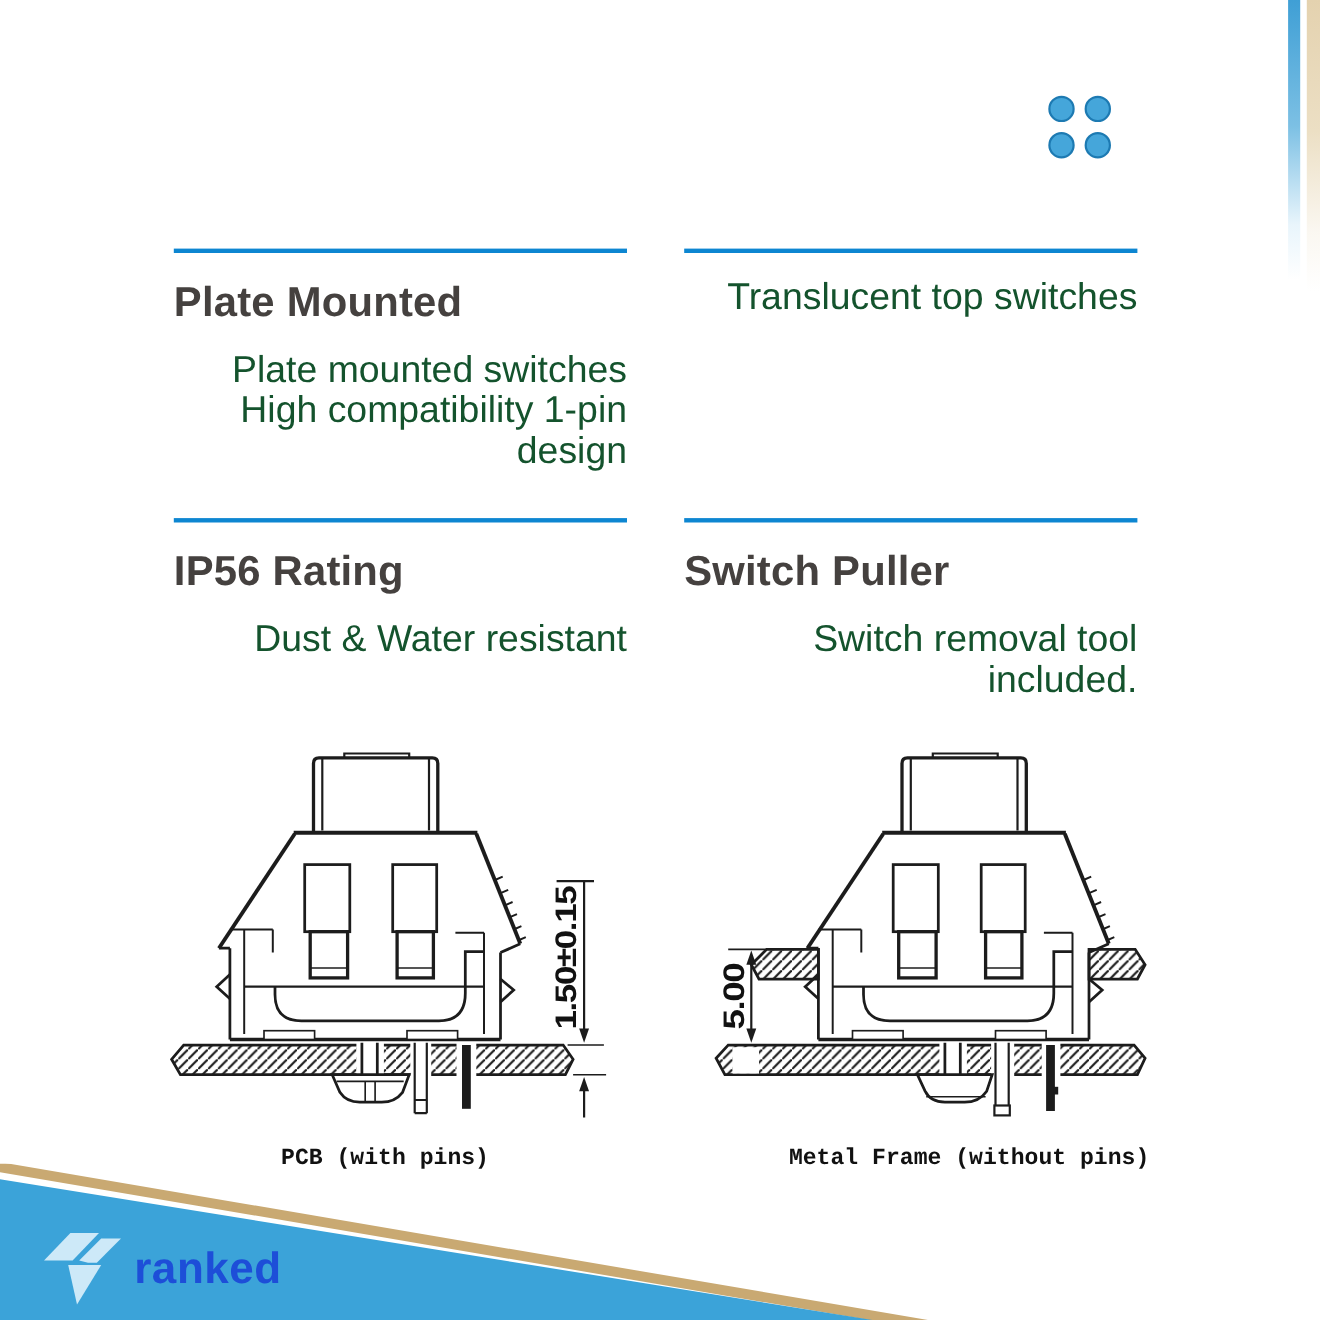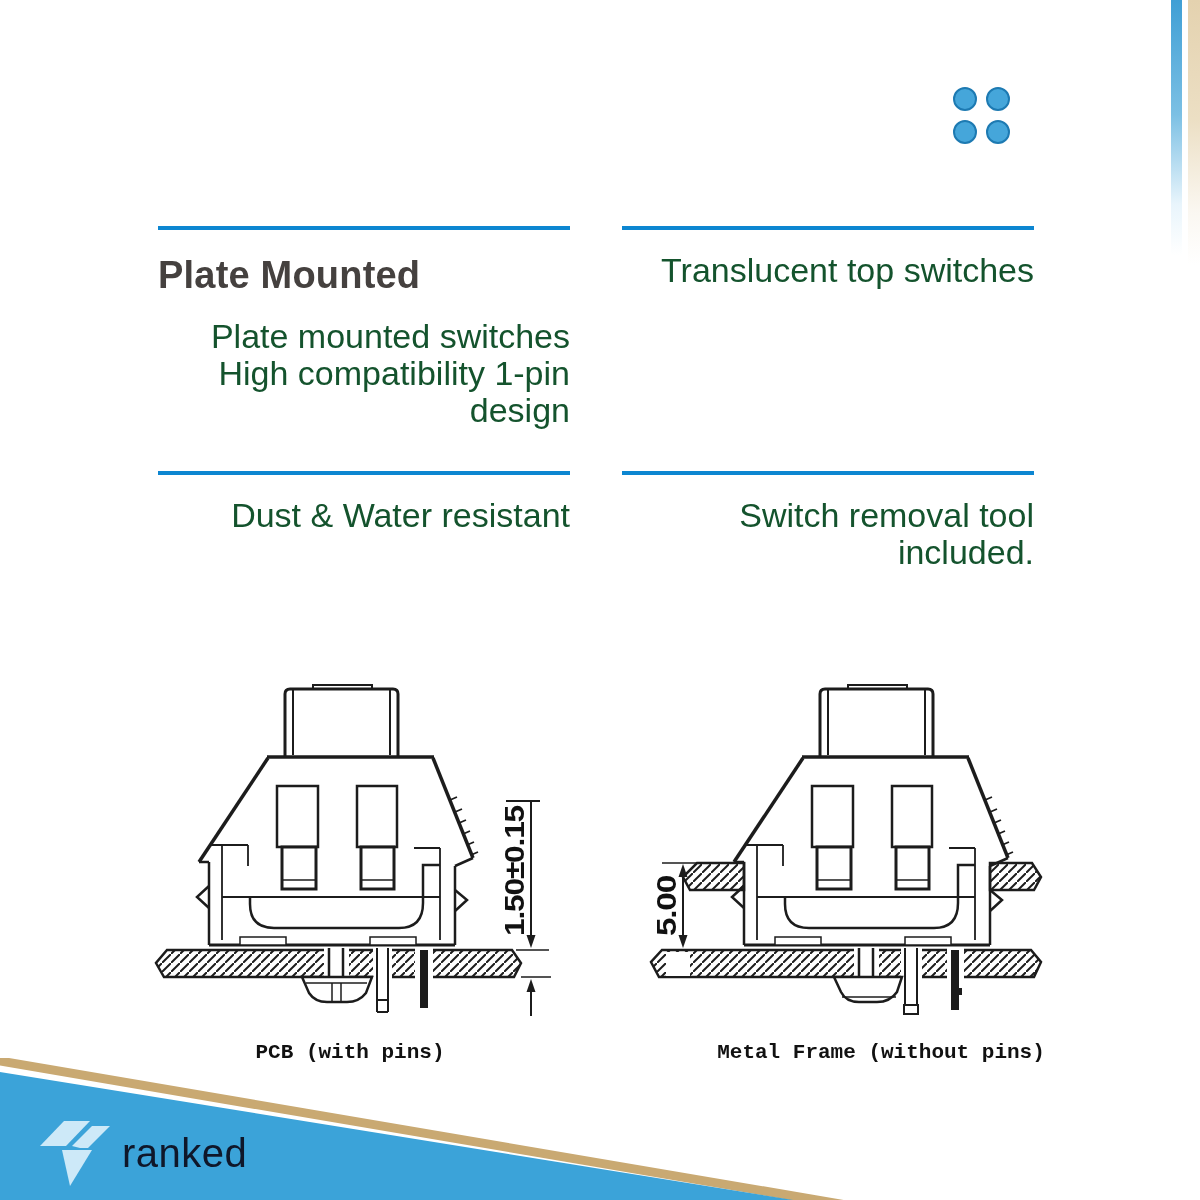--- a/index.html
+++ b/index.html
@@ -22,21 +22,21 @@
   #f1{left:158px;top:226px;} #f2{left:622px;top:226px;}
   #f3{left:158px;top:471px;} #f4{left:622px;top:471px;}
   
   .diag{position:absolute;}
   #diagL{left:140px;top:672px;} #diagR{left:630px;top:672px;}
   svg text.cap{font-family:"Liberation Mono",monospace;font-weight:bold;font-size:21px;fill:#111;}
   svg text.dim{font-family:"Liberation Sans",sans-serif;font-weight:bold;font-size:27px;fill:#111;letter-spacing:-1px;}
   
   #footer{position:absolute;left:0;top:1058px;width:1200px;height:142px;}
   #logo{position:absolute;left:36px;top:1118px;height:70px;display:flex;align-items:center;}
-  #logo .word{font-size:40px;font-weight:normal;color:#0f172a;letter-spacing:.5px;margin-left:10px;}
+  #logo .word{font-size:40px;font-weight:bold;color:#1d4ed8;letter-spacing:.5px;margin-left:10px;}
 </style>
 </head>
 <body>
 
 <div id="page">
 
   <div class="dots">
     <div class="dot"></div>
     <div class="dot"></div>
     <div class="dot"></div>
@@ -53,25 +53,27 @@
     <div class="bl">High compatibility 1-pin design</div>
   </div>
 
   <div class="feature" id="f2">
     <div class="rule"></div>
     <div class="bl">Translucent top switches</div>
   </div>
 
   <div class="feature" id="f3">
     <div class="rule"></div>
+    <h2>IP56 Rating</h2>
     <div class="bl">Dust &amp; Water resistant</div>
   </div>
 
   <div class="feature" id="f4">
     <div class="rule"></div>
+    <h2>Switch Puller</h2>
     <div class="bl">Switch removal tool included.</div>
   </div>
 
   <svg class="diag" id="diagL" width="420" height="400" viewBox="140 672 420 400">
     <defs>
       <pattern id="hatch" patternUnits="userSpaceOnUse" width="9" height="9">
         <path d="M-2,11 L11,-2" stroke="#1c1c1c" stroke-width="2"></path>
       </pattern>
       <g id="switch-body" fill="none" stroke="#1c1c1c" stroke-width="2">
 

